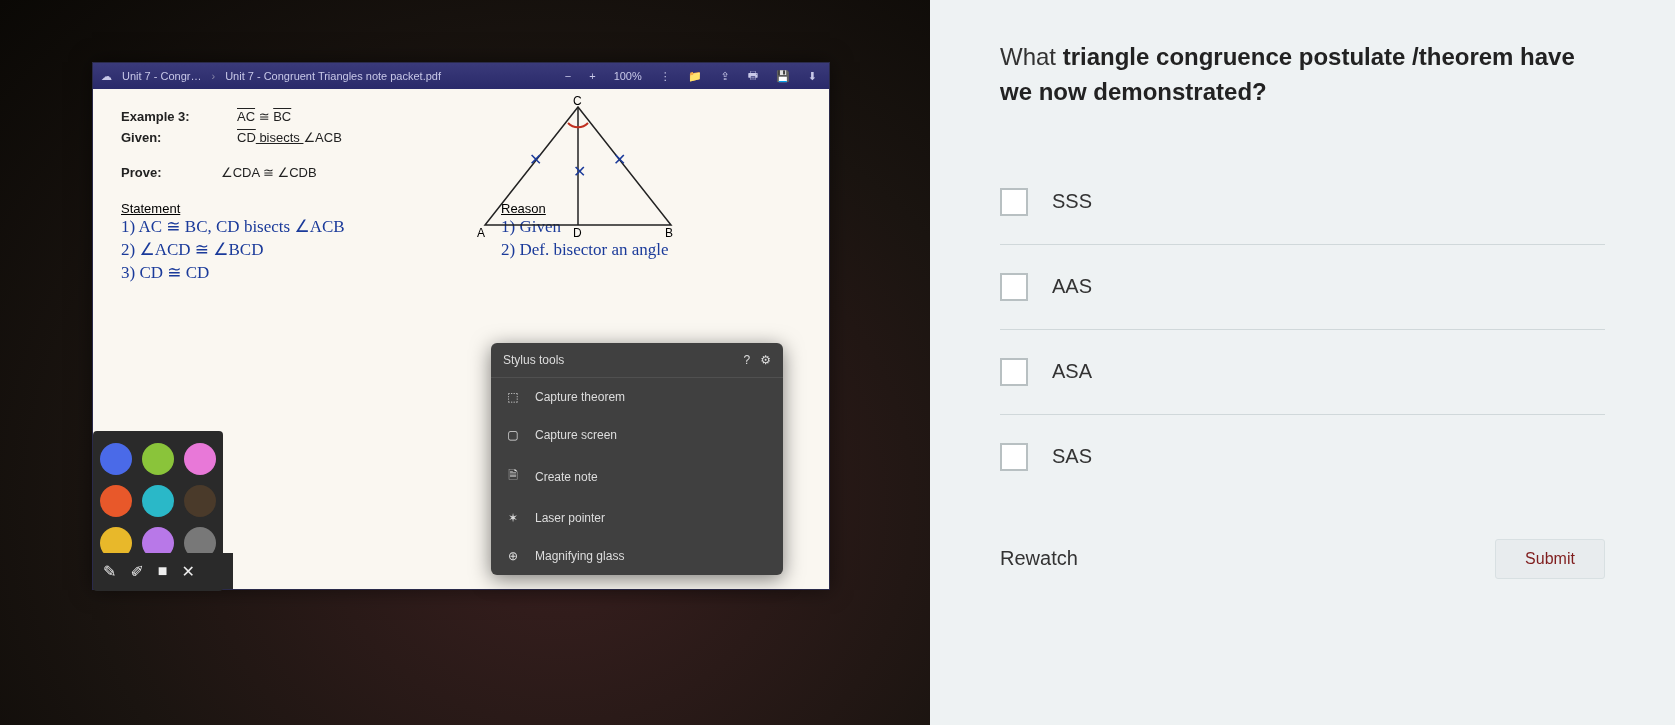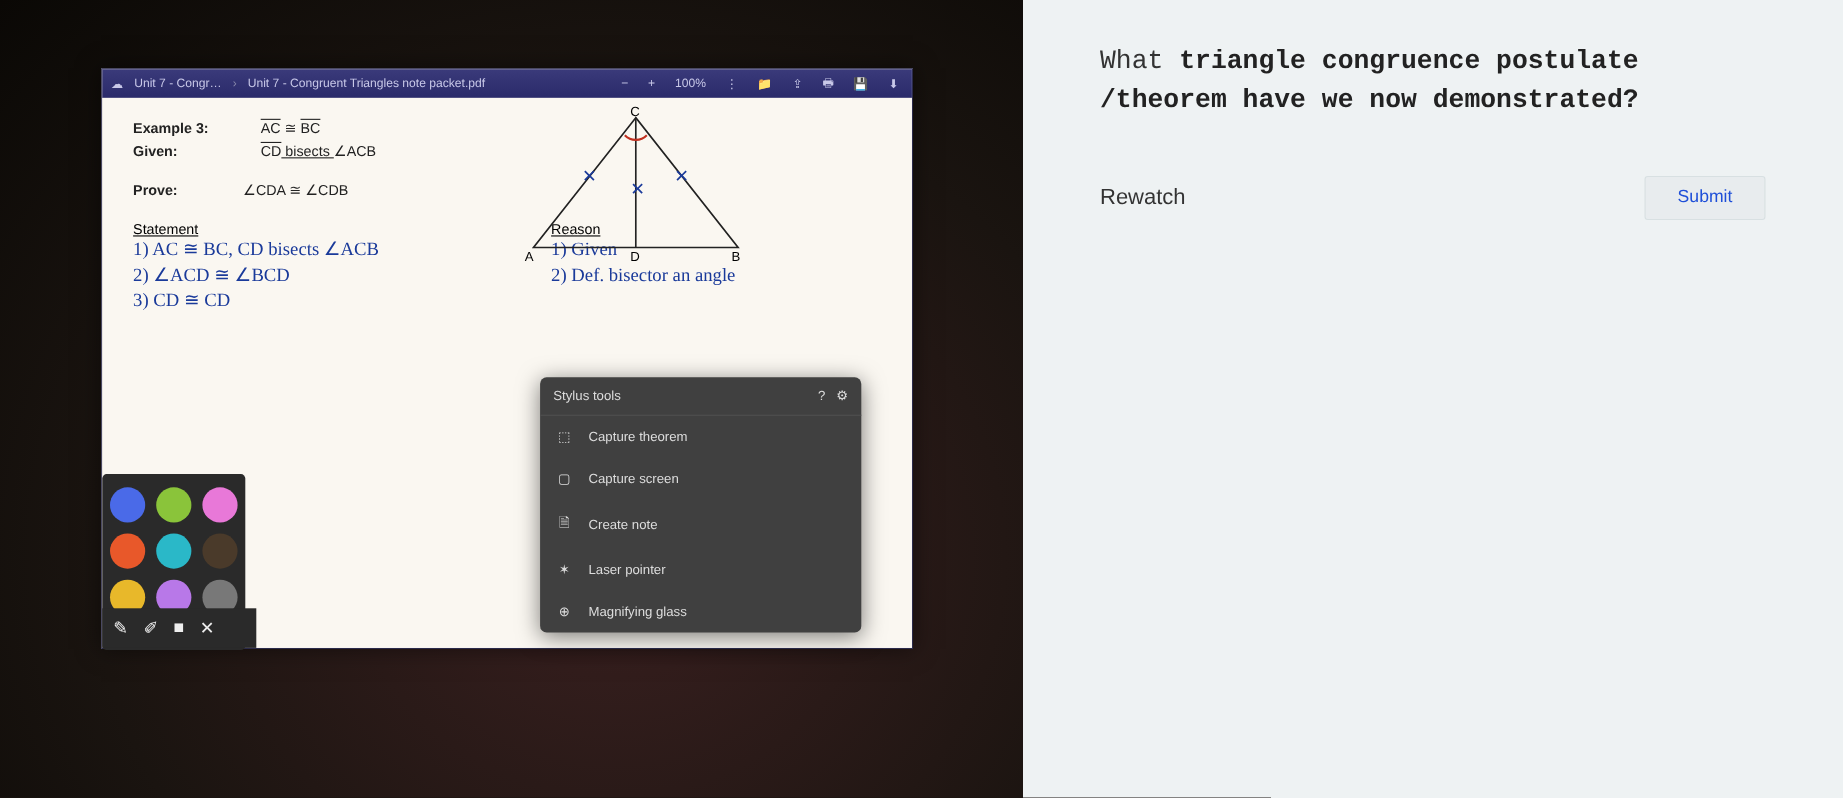--- a/index.html
+++ b/index.html
@@ -79,41 +79,40 @@
 .stylus-item .sicon { width: 16px; text-align: center; }
 
 .question-panel {
   position: absolute; left: 930px; top: 0; width: 745px; height: 725px;
   background: #eef2f3;
   padding: 40px 70px 0 70px;
 }
 .question-text {
   font-size: 24px; color: #333; line-height: 1.45; font-weight: 500;
   margin-bottom: 50px;
-  font-family: Liberation Mono, monospace;
 }
 .question-text .bold { font-weight: 700; color: #222; }
 .opt-list { display: flex; flex-direction: column; }
 .opt {
   display: flex; align-items: center; gap: 24px;
   padding: 28px 0; border-bottom: 1px solid #d0d8da;
   cursor: pointer;
 }
 .opt:last-of-type { border-bottom: none; }
 .chk {
   width: 28px; height: 28px; border: 2px solid #b8c0c2; background: #fff;
 }
 .opt-label { font-size: 20px; color: #333; }
 .action-row {
   display: flex; align-items: center; justify-content: space-between;
   margin-top: 40px;
 }
 .rewatch { font-size: 20px; color: #333; cursor: pointer; }
 .submit-btn {
-  width: 110px; height: 40px; background: #e8ecee; color: #1d4ed8;
+  width: 110px; height: 40px; background: #e8ecee; color: #7f1d1d;
   border: 1px solid #d8e0e2; border-radius: 3px; font-size: 16px;
   display: flex; align-items: center; justify-content: center;
 }
 </style>
 </head>
 <body>
 
 <div class="photo-bg"></div>
 
 <div class="pdf-window">
@@ -231,17 +230,35 @@
       </div>
     </div>
 
   </div>
 </div>
 
 <div class="question-panel">
   <div class="question-text">
     <span>What </span><span class="bold">triangle congruence postulate /theorem have we now demonstrated?</span>
   </div>
+  <div class="opt-list">
+    <div class="opt">
+      <div class="chk"></div>
+      <div class="opt-label">SSS</div>
+    </div>
+    <div class="opt">
+      <div class="chk"></div>
+      <div class="opt-label">AAS</div>
+    </div>
+    <div class="opt">
+      <div class="chk"></div>
+      <div class="opt-label">ASA</div>
+    </div>
+    <div class="opt">
+      <div class="chk"></div>
+      <div class="opt-label">SAS</div>
+    </div>
+  </div>
   <div class="action-row">
     <div class="rewatch">Rewatch</div>
     <div class="submit-btn">Submit</div>
   </div>
 </div>
 
 </body></html>

